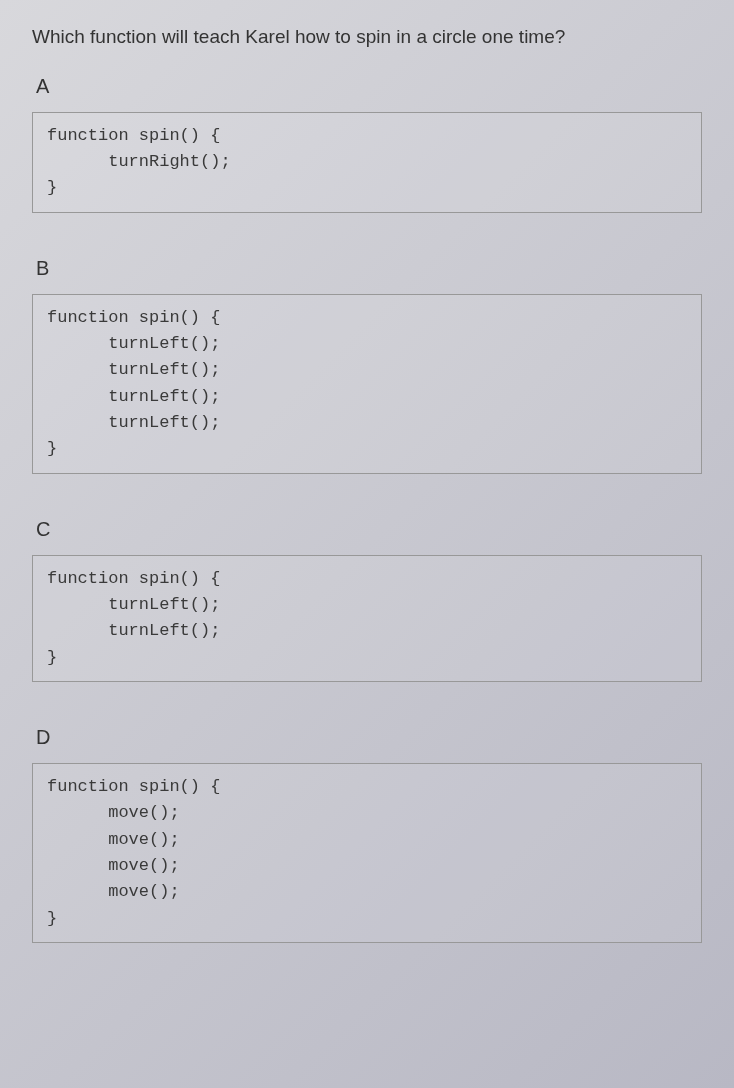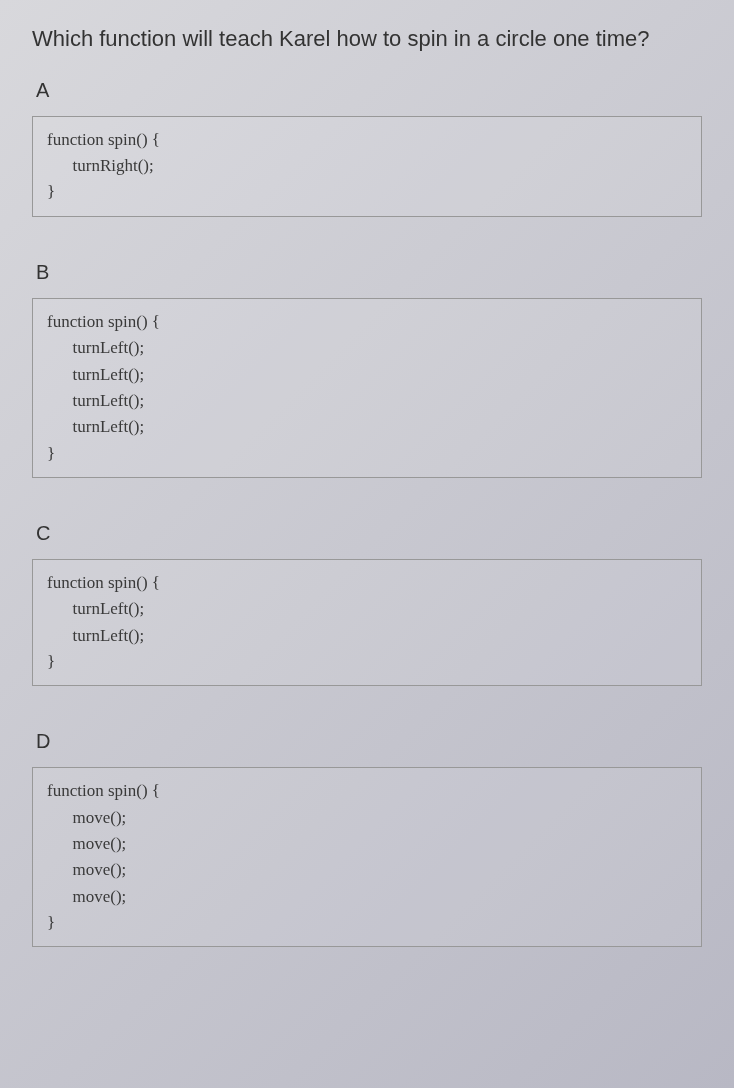--- a/index.html
+++ b/index.html
@@ -10,21 +10,21 @@
     body {
       width: 734px;
       height: 1088px;
       background: linear-gradient(135deg, #d8d8dc 0%, #c8c8d0 50%, #b8b8c4 100%);
       font-family: Arial, Helvetica, sans-serif;
       padding: 24px 32px;
       color: #2a2a2a;
       overflow: hidden;
     }
     .question {
-      font-size: 22px;
+      font-size: 19px;
       color: #333;
       margin-bottom: 24px;
       line-height: 1.4;
     }
     .option-block {
       margin-bottom: 44px;
     }
     .option-block:last-child {
       margin-bottom: 0;
     }
@@ -32,21 +32,21 @@
       font-size: 20px;
       font-weight: 400;
       color: #333;
       margin-bottom: 14px;
       padding-left: 4px;
     }
     .code-box {
       border: 1px solid #989898;
       background: rgba(255,255,255,0.08);
       padding: 10px 14px;
-      font-family: Liberation Serif, serif;
+      font-family: Liberation Mono, monospace;
       font-size: 17px;
       line-height: 1.55;
       color: #3a3a3a;
       white-space: pre;
     }
   </style>
 </head>
 <body>
 
 <div class="question">Which function will teach Karel how to spin in a circle one time?</div>

